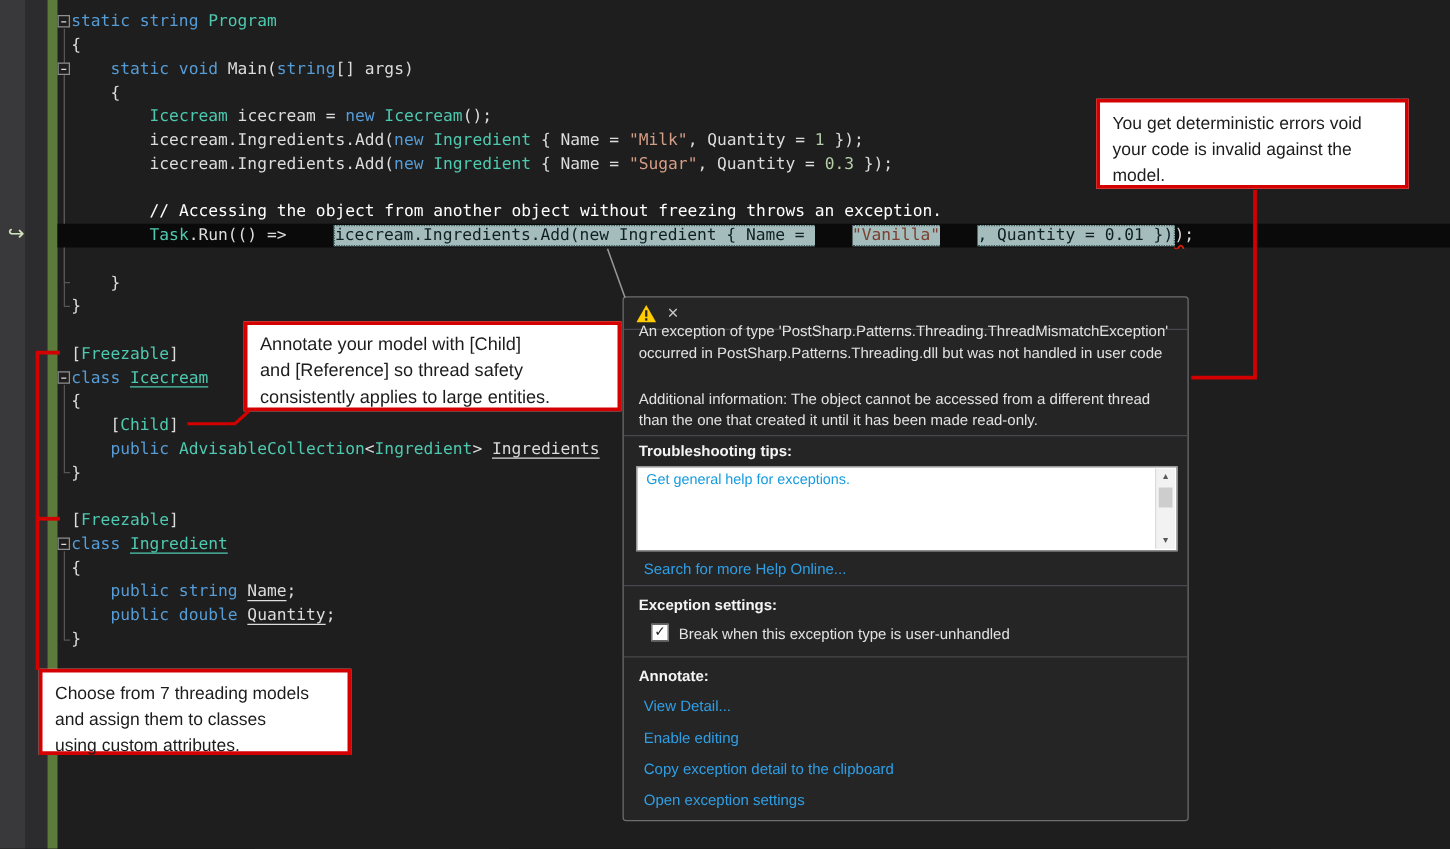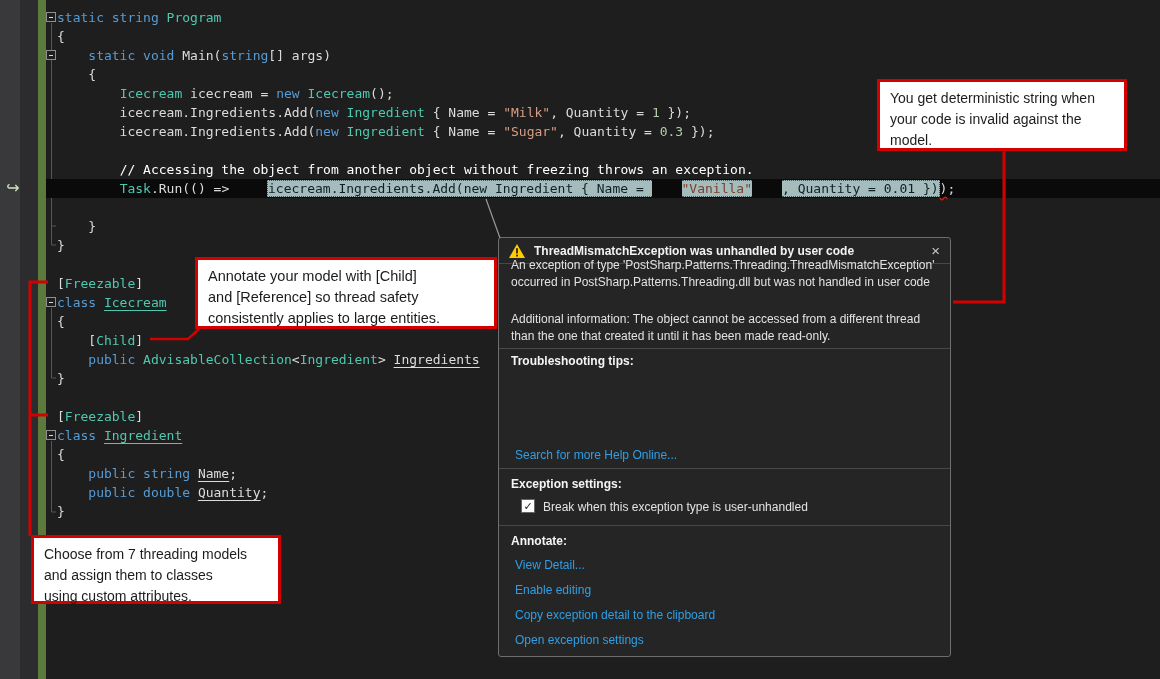--- a/index.html
+++ b/index.html
@@ -114,47 +114,54 @@
       <div class="cl"><span class="pl">}</span></div>
     </div>
 
   <div class="collapse-box cb1"></div>
   <div class="collapse-box cb2"></div>
   <div class="collapse-box cb3"></div>
   <div class="collapse-box cb4"></div>
 
   <div class="exec-arrow">↪</div>
 
-  <div class="callout co-top">You get deterministic string when
+  <div class="callout co-top">You get deterministic errors void
 your code is invalid against the
 model.</div>
   <div class="callout co-mid">Annotate your model with [Child]
 and [Reference] so thread safety
 consistently applies to large entities.</div>
   <div class="callout co-bot">Choose from 7 threading models
 and assign them to classes
 using custom attributes.</div>
 
   <div class="dialog">
     <div class="dlg-title">
       <svg class="warn" viewBox="0 0 16 14">
         <path d="M8 0 L16 14 L0 14 Z" fill="#fc0"></path>
         <rect x="7.1" y="4.2" width="1.8" height="5.2" fill="#252526"></rect>
         <rect x="7.1" y="10.6" width="1.8" height="1.9" fill="#252526"></rect>
       </svg>
-      <span class="ttl">ThreadMismatchException was unhandled by user code</span>
       <span class="x">×</span>
     </div>
 
     <div class="dpara p1">An exception of type 'PostSharp.Patterns.Threading.ThreadMismatchException' occurred in PostSharp.Patterns.Threading.dll but was not handled in user code</div>
     <div class="dpara p2">Additional information: The object cannot be accessed from a different thread than the one that created it until it has been made read-only.</div>
 
     <div class="dsep s1"></div>
     <div class="dlabel l-tips">Troubleshooting tips:</div>
 
+    <div class="tipbox">
+      <a class="tiplink">Get general help for exceptions.</a>
+      <div class="vscroll">
+        <div class="up">▲</div>
+        <div class="thumb"></div>
+        <div class="dn">▼</div>
+      </div>
+    </div>
 
     <a class="dlink lk-search">Search for more Help Online...</a>
 
     <div class="dsep s2"></div>
     <div class="dlabel l-set">Exception settings:</div>
     <div class="cbx">✓</div>
     <div class="cbx-label">Break when this exception type is user-unhandled</div>
 
     <div class="dsep s3"></div>
     <div class="dlabel l-act">Annotate:</div>

